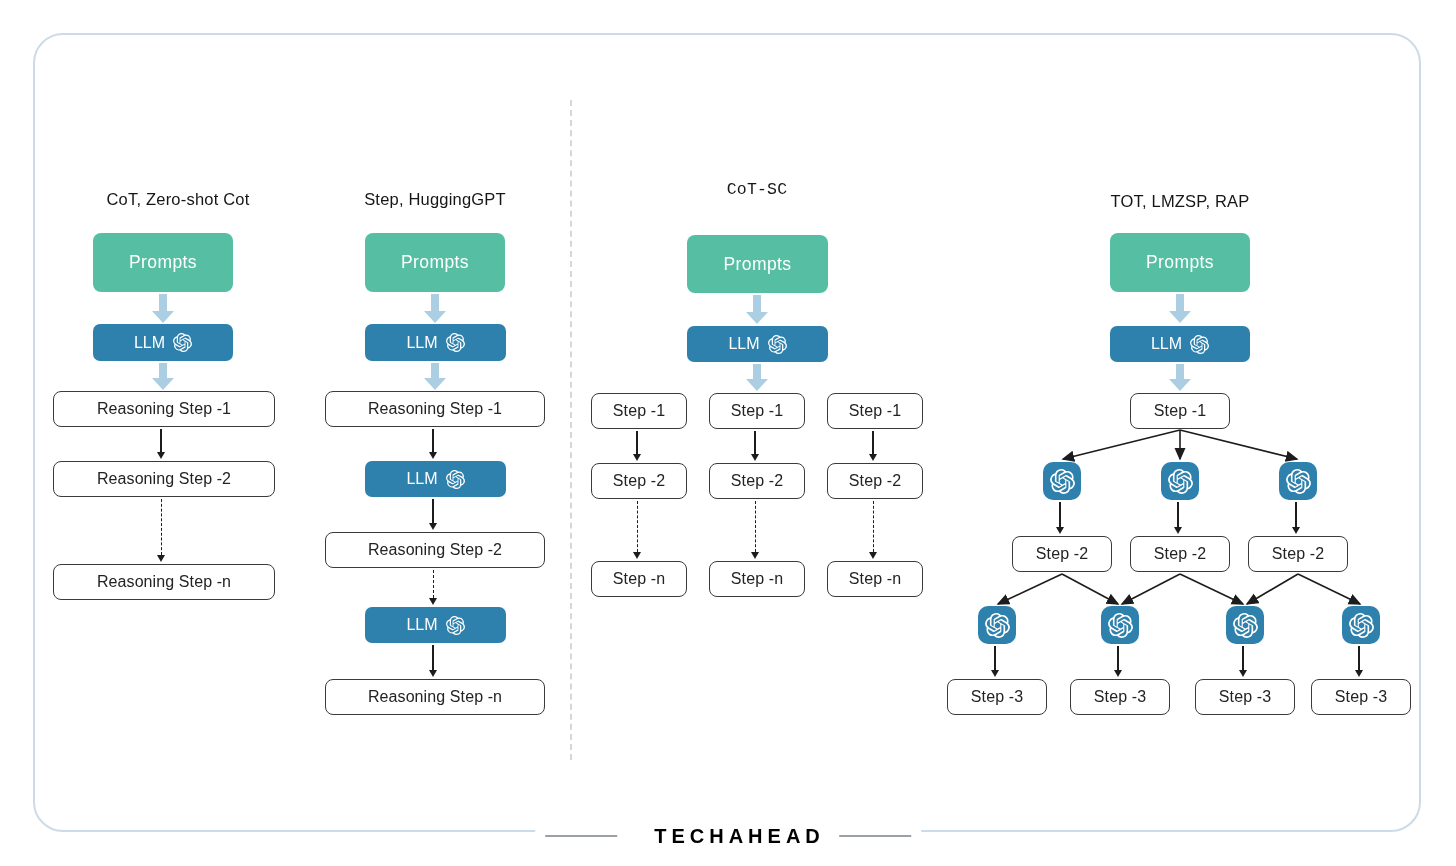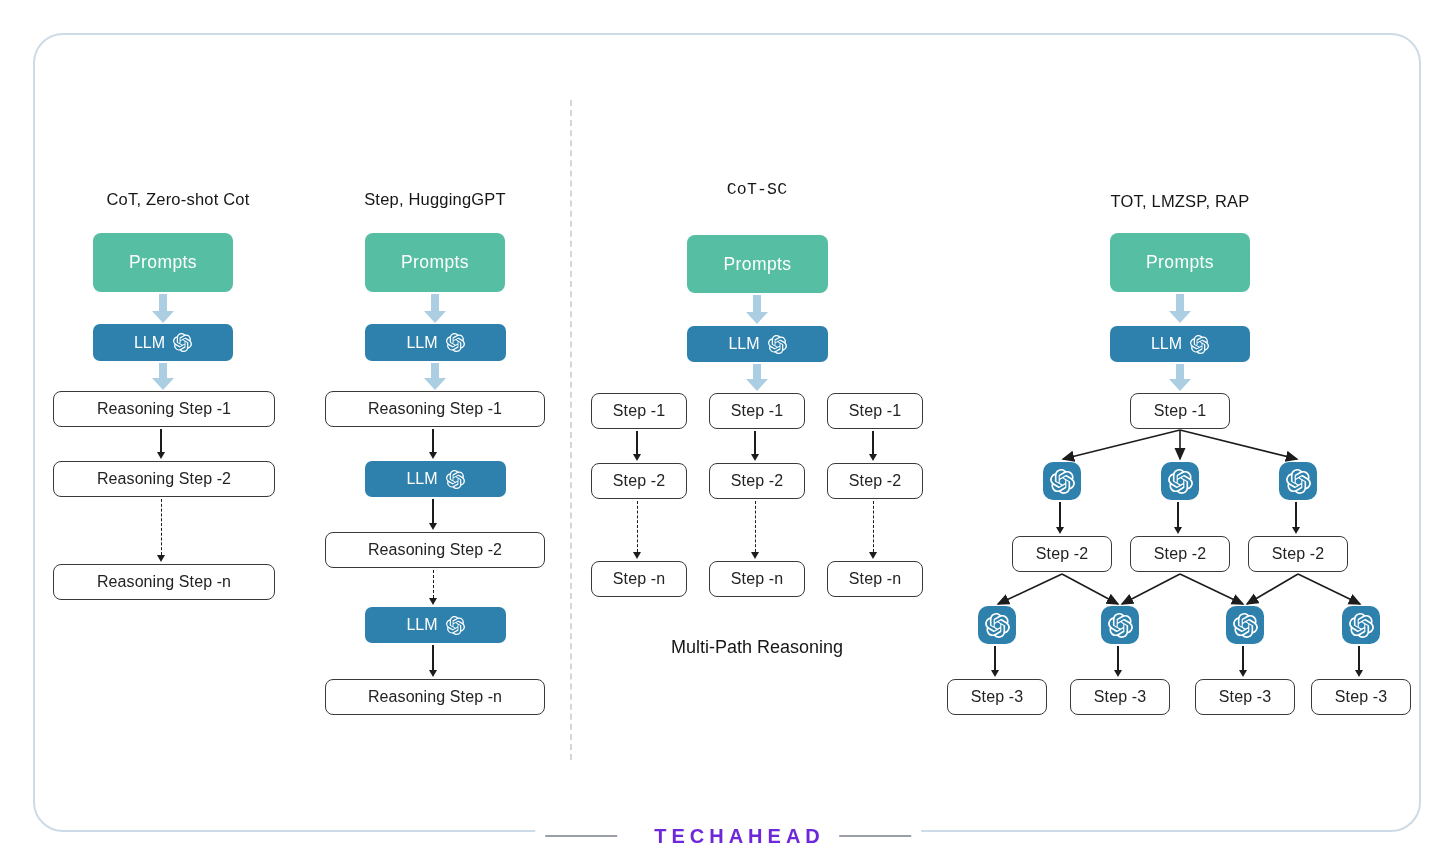--- a/index.html
+++ b/index.html
@@ -23,21 +23,21 @@
   .divider{position:absolute;border-left:2px dashed #d3d7dc;width:0;}
   .gpt{position:absolute;width:38px;height:38px;border-radius:10px;background:var(--blue,#2E80AD);
        display:flex;align-items:center;justify-content:center;}
   .gpt svg{width:25px;height:25px;fill:#fff;}
   .oi{width:19px;height:19px;fill:#fff;flex:0 0 auto;}
   .branch{position:absolute;overflow:visible;}
   .branch line{stroke:#1c1c1c;stroke-width:1.6;}
   .footer{position:absolute;top:822px;left:50%;transform:translateX(-50%);
           display:flex;align-items:center;gap:14px;background:#fff;padding:0 10px;height:28px;z-index:5;}
   .footer .line{width:72px;height:2px;background:#9aa0a6;}
-  .brand{font-size:20px;font-weight:700;letter-spacing:5px;color:#6d28d9;margin-left:23px;}
+  .brand{font-size:20px;font-weight:700;letter-spacing:5px;color:#000000;margin-left:23px;}
 </style>
 </head>
 <body>
 
 <svg width="0" height="0" style="position:absolute" aria-hidden="true">
   <defs>
     <symbol id="openai-logo" viewBox="0 0 24 24">
       <path d="M22.2819 9.8211a5.9847 5.9847 0 0 0-.5157-4.9108 6.0462 6.0462 0 0 0-6.5098-2.9A6.0651 6.0651 0 0 0 4.9807 4.1818a5.9847 5.9847 0 0 0-3.9977 2.9 6.0462 6.0462 0 0 0 .7427 7.0966 5.98 5.98 0 0 0 .511 4.9107 6.051 6.051 0 0 0 6.5146 2.9001A5.9847 5.9847 0 0 0 13.2599 24a6.0557 6.0557 0 0 0 5.7718-4.2058 5.9894 5.9894 0 0 0 3.9977-2.9001 6.0557 6.0557 0 0 0-.7475-7.073zM13.2599 22.4301a4.4755 4.4755 0 0 1-2.8764-1.0408l.1419-.0804 4.7783-2.7582a.7948.7948 0 0 0 .3927-.6813v-6.7369l2.02 1.1686a.071.071 0 0 1 .038.052v5.5826a4.504 4.504 0 0 1-4.4945 4.4944zm-9.6607-4.1254a4.4708 4.4708 0 0 1-.5346-3.0137l.142.0852 4.783 2.7582a.7712.7712 0 0 0 .7806 0l5.8428-3.3685v2.3324a.0804.0804 0 0 1-.0332.0615L9.74 19.9502a4.4992 4.4992 0 0 1-6.1408-1.6455zM2.3408 7.8956a4.485 4.485 0 0 1 2.3655-1.9728V11.6a.7664.7664 0 0 0 .3879.6765l5.8144 3.3543-2.0201 1.1685a.0757.0757 0 0 1-.071 0L4.0073 13.943a4.504 4.504 0 0 1-1.6665-6.0474zm16.5963 3.8558L13.1038 8.364 15.1192 7.2a.0757.0757 0 0 1 .071 0l4.8303 2.7913a4.4944 4.4944 0 0 1-.6765 8.1042v-5.6772a.79.79 0 0 0-.4078-.6669zm2.0107-3.0231l-.142-.0852-4.7735-2.7818a.7759.7759 0 0 0-.7854 0L9.409 9.2297V6.8974a.0662.0662 0 0 1 .0284-.0615l4.8303-2.7866a4.4992 4.4992 0 0 1 6.6802 4.66zM8.3065 12.863l-2.02-1.1638a.0804.0804 0 0 1-.038-.0567V6.0742a4.4992 4.4992 0 0 1 7.3757-3.4537l-.142.0805L8.704 5.459a.7948.7948 0 0 0-.3927.6813zm1.0976-2.3654l2.602-1.4998 2.6069 1.4998v2.9994l-2.5974 1.4997-2.6067-1.4997z"></path>
     </symbol>
     <marker id="ah" markerWidth="9" markerHeight="9" refX="7" refY="3.5" orient="auto">
@@ -209,21 +209,20 @@
     <span>Step -2</span>
   </div>
   <div class="arrow dot" style="left:869px;top:501px;height:58px;">
       <div class="shaft"></div>
       <div class="head"></div>
     </div>
   <div class="box step" style="left:827px;top:561px;width:96px;height:36px;">
     <span>Step -n</span>
   </div>
 
-  <div class="caption" style="left:627px;top:637px;width:260px;">Multi-Path Reasoning</div>
 
   <div class="title" style="left:1070px;top:192px;width:220px;">TOT, LMZSP, RAP</div>
   <div class="box green" style="left:1110px;top:233px;width:140px;height:59px;">
     <span>Prompts</span>
   </div>
   <div class="arrow thick" style="left:1169px;top:294px;height:29px;">
       <div class="shaft"></div>
       <div class="head"></div>
     </div>
   <div class="box blue" style="left:1110px;top:326px;width:140px;height:36px;">

